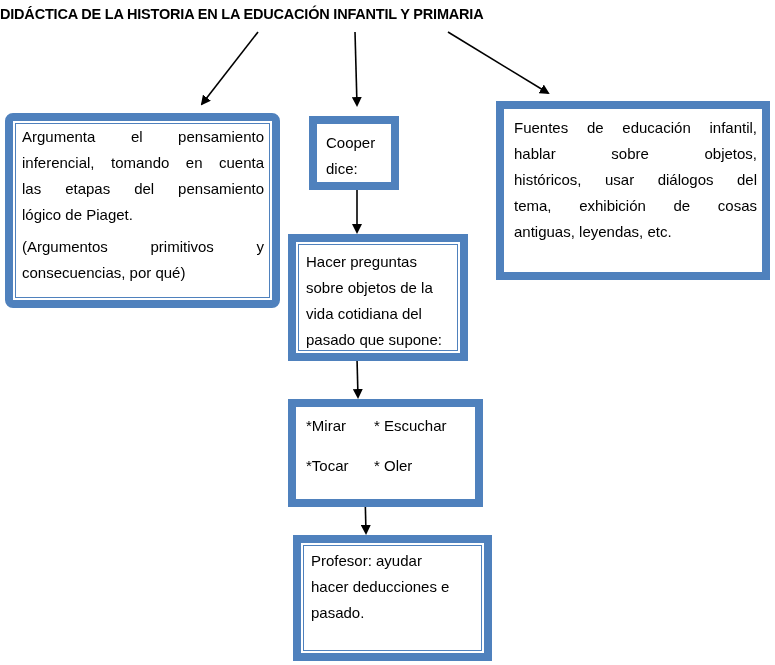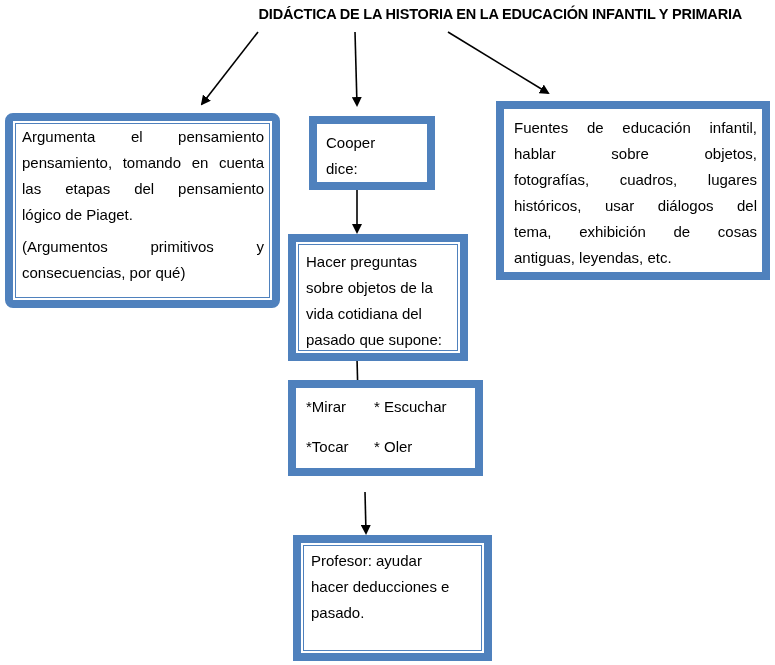--- a/index.html
+++ b/index.html
@@ -13,21 +13,21 @@
       position: relative;
       overflow: hidden;
       font-family: "Liberation Sans", "DejaVu Sans", sans-serif;
       color: #000000;
     }
     .title {
       position: absolute;
       left: 0;
       top: 6px;
       width: 742px;
-      text-align: right;
+      text-align: left;
       font-size: 14.5px;
       font-weight: bold;
       letter-spacing: -0.2px;
     }
     .arrows {
       position: absolute;
       left: 0;
       top: 0;
       width: 775px;
       height: 665px;
@@ -90,64 +90,63 @@
   <line x1="355" y1="32" x2="357" y2="105" stroke="#000" stroke-width="1.6" marker-end="url(#ah)"></line>
   <line x1="448" y1="32" x2="548" y2="93" stroke="#000" stroke-width="1.6" marker-end="url(#ah)"></line>
   <line x1="357" y1="186" x2="357" y2="232" stroke="#000" stroke-width="1.6" marker-end="url(#ah)"></line>
   <line x1="357" y1="358" x2="358" y2="397" stroke="#000" stroke-width="1.6" marker-end="url(#ah)"></line>
   <line x1="365" y1="492" x2="366" y2="533" stroke="#000" stroke-width="1.6" marker-end="url(#ah)"></line>
 </svg>
 
 <div class="box double" style="left:5px; top:113px; width:275px; height:195px;border-radius:8px;">
   <div class="box-text justify" style="left:9px; top:3px; width:242px;">
     <span class="jl">Argumenta el pensamiento</span>
-    <span class="jl">pensamiento, tomando en cuenta</span>
+    <span class="jl">inferencial, tomando en cuenta</span>
     <span class="jl">las etapas del pensamiento</span>
     <span class="jl last">lógico de Piaget.</span>
     <div class="para-gap"></div>
     <span class="jl">(Argumentos primitivos y</span>
     <span class="jl last">consecuencias, por qué)</span>
   </div>
 </div>
 
-<div class="box" style="left:309px; top:116px; width:126px; height:74px;">
+<div class="box" style="left:309px; top:116px; width:90px; height:74px;">
   <div class="box-text" style="left:9px; top:6px;">
     <div>Cooper</div>
     <div>dice:</div>
   </div>
 </div>
 
 <div class="box double" style="left:288px; top:234px; width:180px; height:127px;">
   <div class="box-text" style="left:10px; top:7px;">
     <div>Hacer preguntas</div>
     <div>sobre objetos de la</div>
     <div>vida cotidiana del</div>
     <div>pasado que supone:</div>
   </div>
 </div>
 
-<div class="box" style="left:288px; top:380px; width:195px; height:96px;">
+<div class="box" style="left:288px; top:399px; width:195px; height:108px;">
   <div class="box-text sense-grid" style="left:10px; top:6px; line-height:26px;">
     <div>*Mirar</div>
     <div>* Escuchar</div>
     <div>*Tocar</div>
     <div>* Oler</div>
   </div>
 </div>
 
 <div class="box double" style="left:293px; top:535px; width:199px; height:126px;">
   <div class="box-text" style="left:10px; top:5px;">
     <div>Profesor: ayudar</div>
     <div>hacer deducciones e</div>
     <div>pasado.</div>
   </div>
 </div>
 
 <div class="box" style="left:496px; top:101px; width:274px; height:179px;">
   <div class="box-text justify" style="left:10px; top:6px; width:243px;">
     <span class="jl">Fuentes de educación infantil,</span>
     <span class="jl">hablar sobre objetos,</span>
-    <span class="jl">fotografías, cuadros, lugares</span>
     <span class="jl">históricos, usar diálogos del</span>
     <span class="jl">tema, exhibición de cosas</span>
     <span class="jl last">antiguas, leyendas, etc.</span>
   </div>
 </div>
 
 </body></html>

